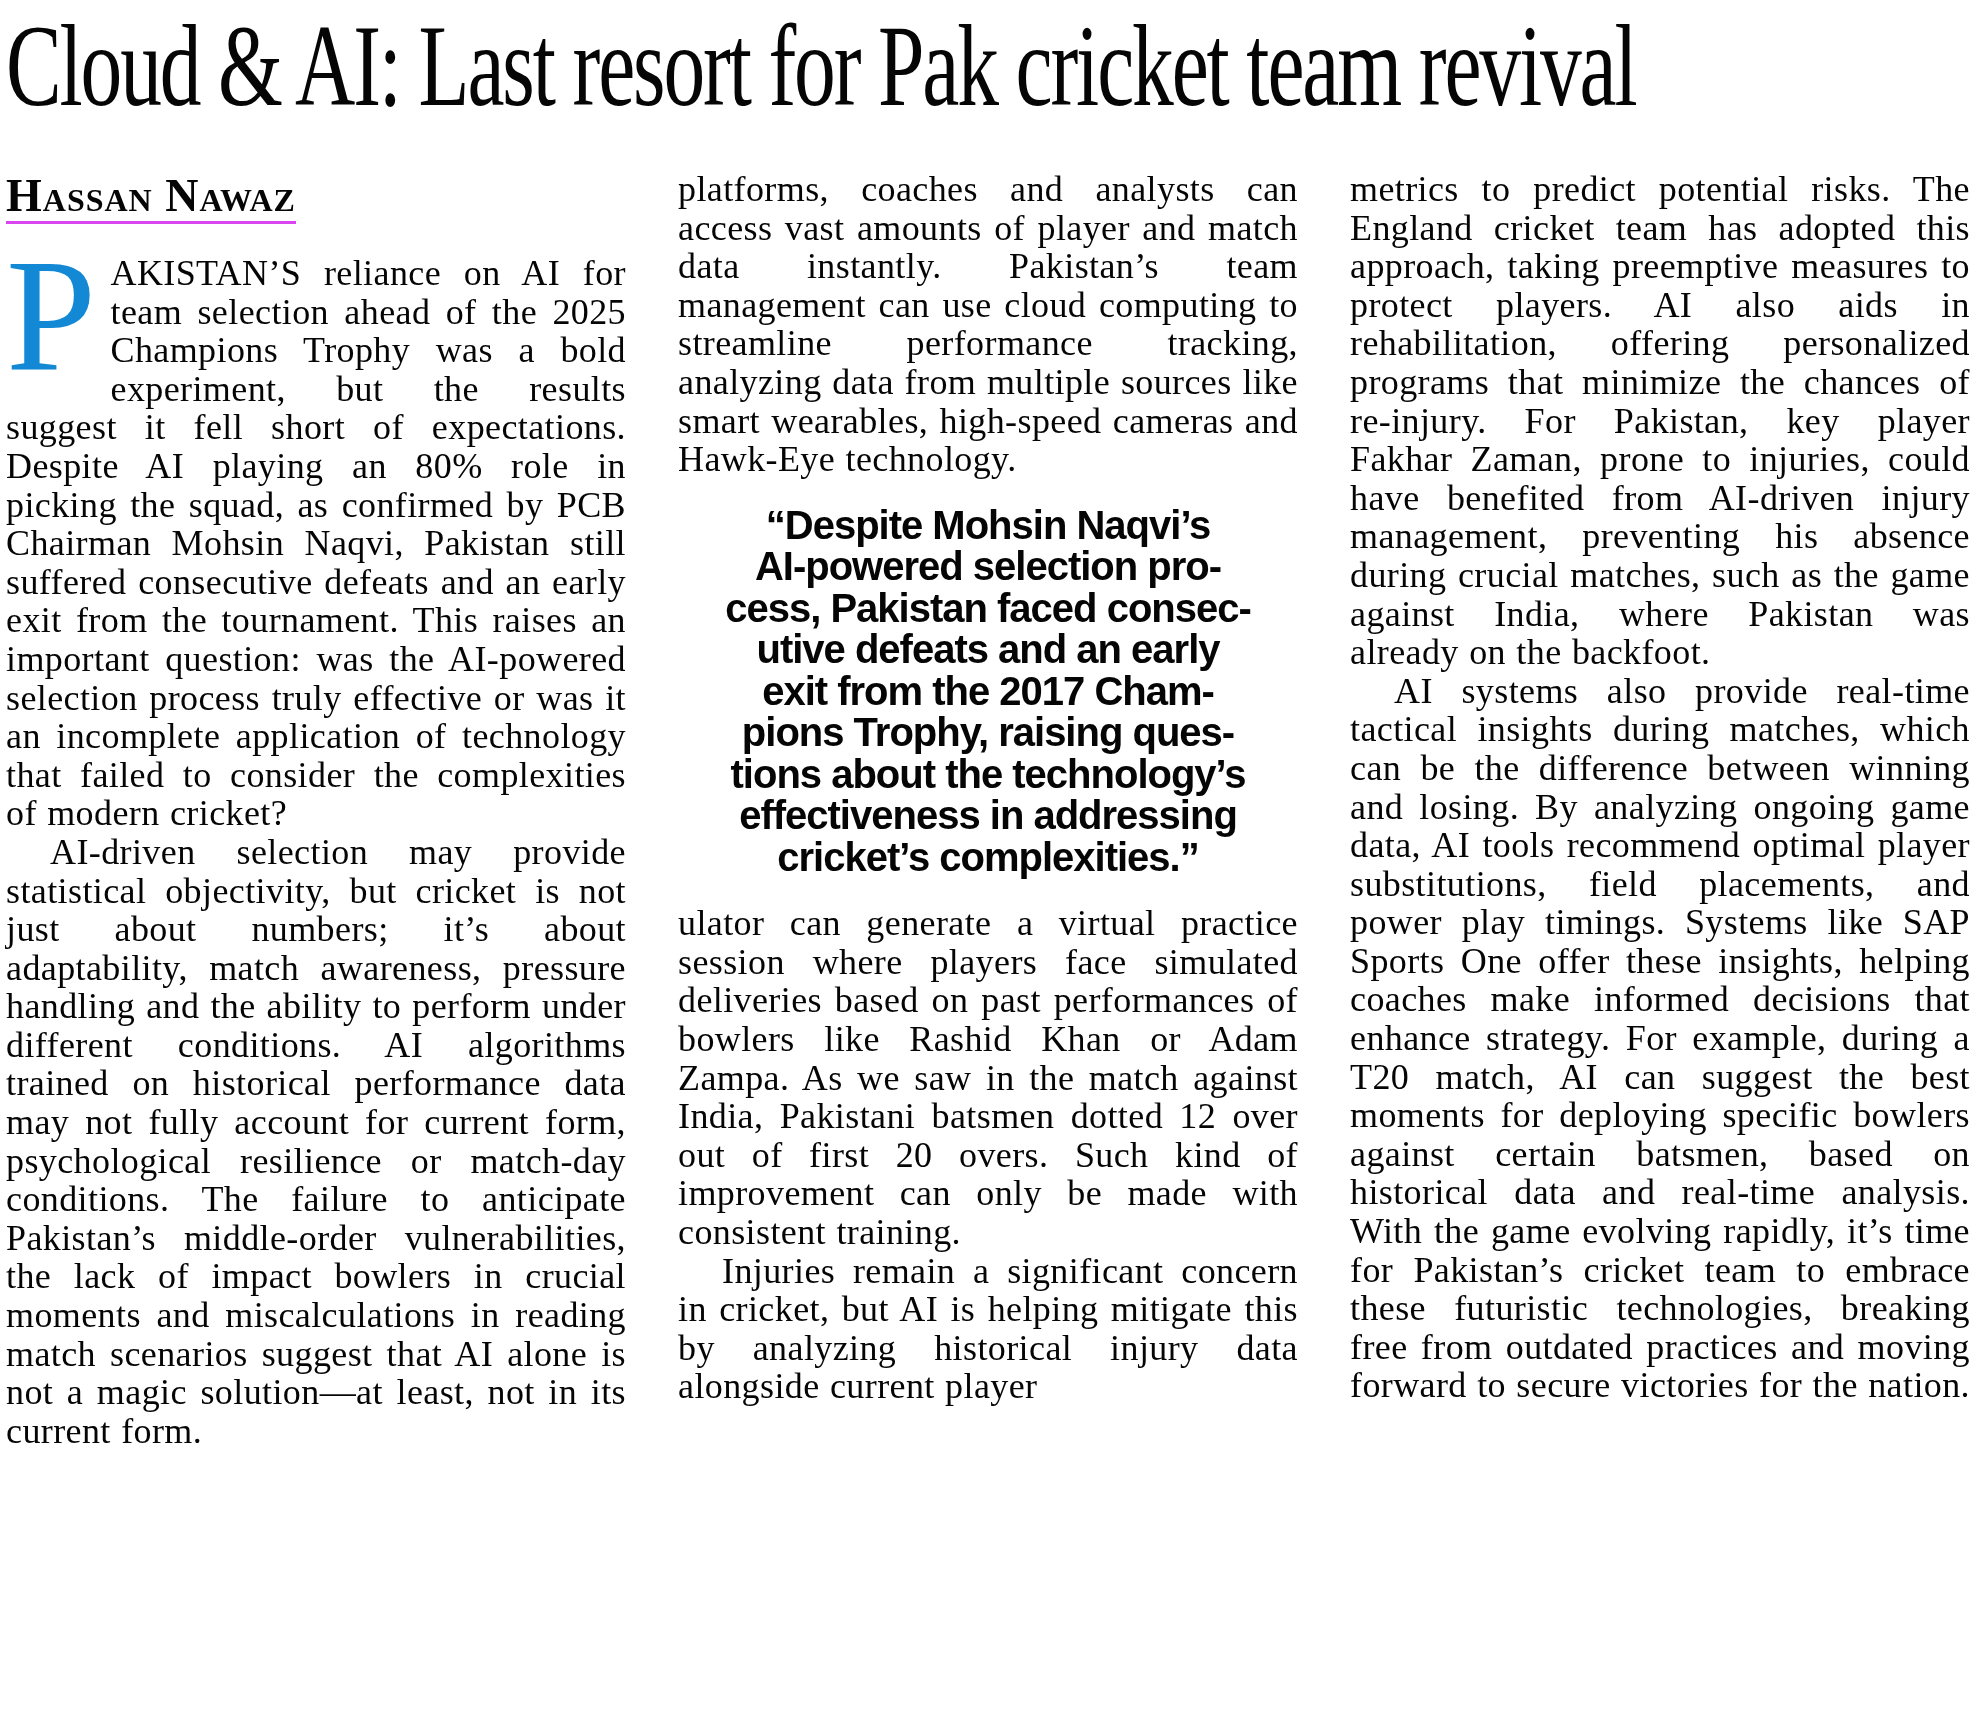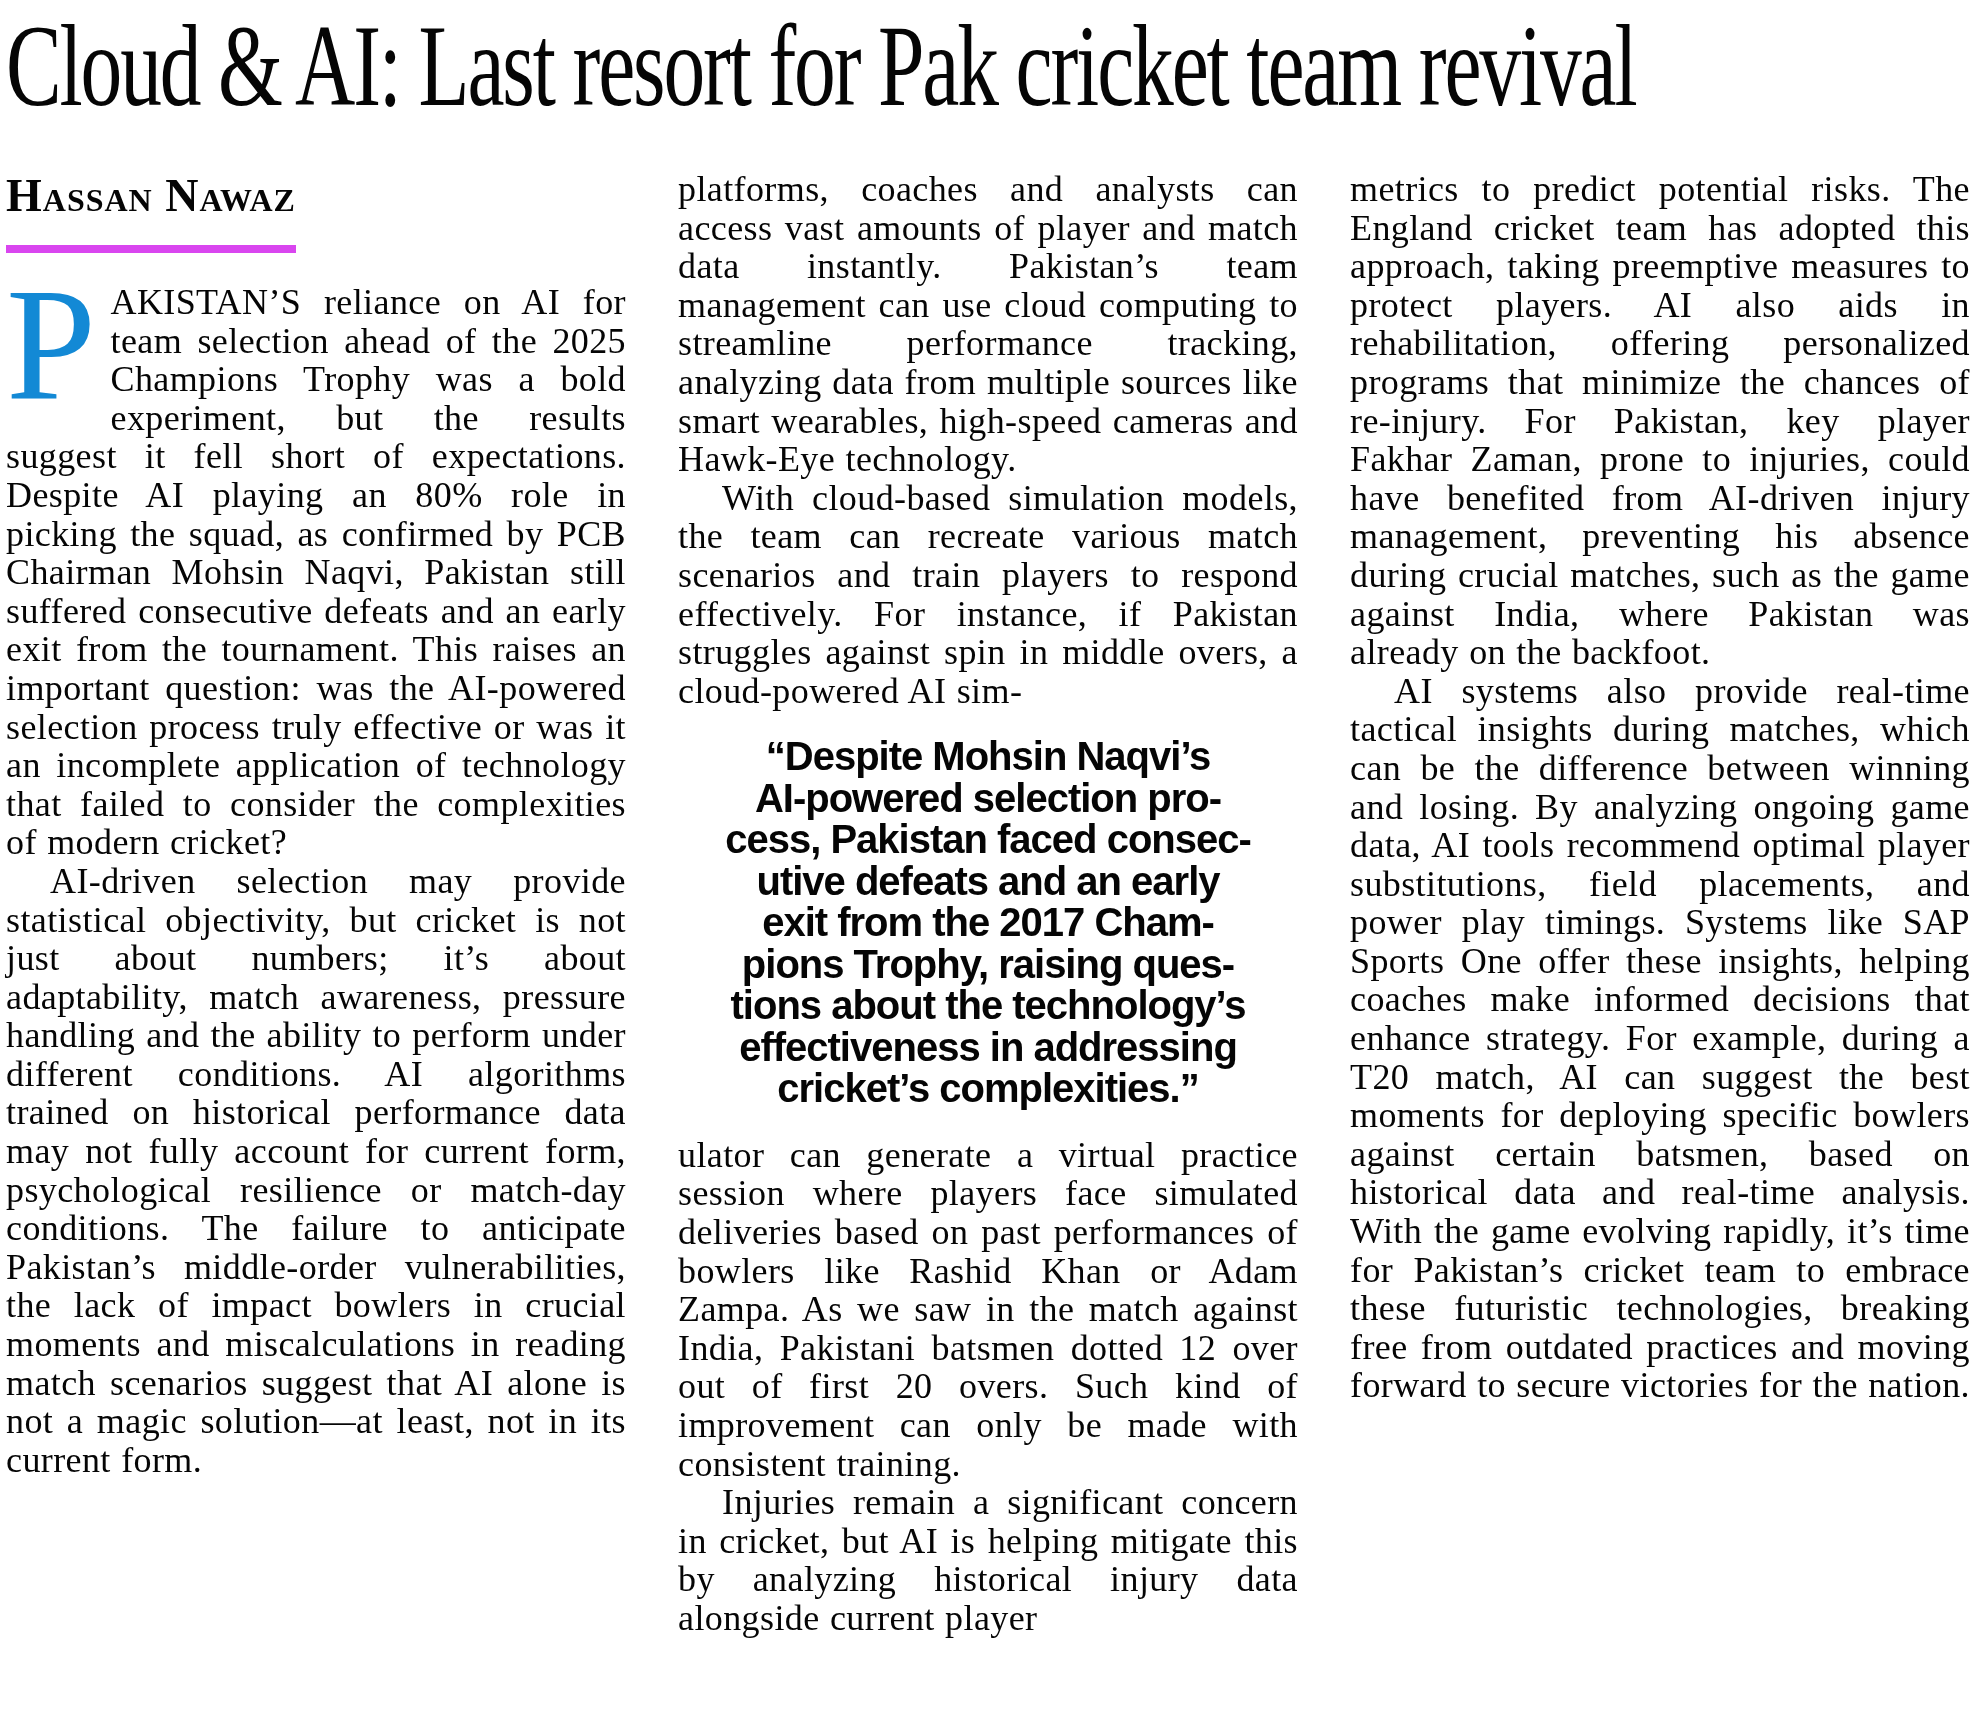--- a/index.html
+++ b/index.html
@@ -30,22 +30,22 @@
   .col { width: 620px; flex: 0 0 620px; }
 
   .byline { margin: 4px 0 30px 0; }
   .byline-name {
     display: inline-block;
     font-variant: small-caps;
     font-weight: bold;
     font-size: 46px;
     line-height: 44px;
     letter-spacing: 1px;
-    border-bottom: 8px solid #d946ef;
-    padding-bottom: 27px;
+    border-bottom: 3px solid #d946ef;
+    padding-bottom: 3px;
   }
 
   .body-text p {
     margin: 0;
     font-size: 36px;
     line-height: 38.6px;
     letter-spacing: 0.4px;
     word-spacing: 1px;
     text-align: justify;
   }
@@ -90,21 +90,20 @@
     <div class="col body-text">
       <div class="byline">
         <span class="byline-name">Hassan Nawaz</span>
       </div>
       <p><span class="drop-cap">P</span><span>AKISTAN’S reliance on AI for team selection ahead of the 2025 Champions Trophy was a bold experiment, but the results suggest it fell short of expectations. Despite AI playing an 80% role in picking the squad, as confirmed by PCB Chairman Mohsin Naqvi, Pakistan still suffered consecutive defeats and an early exit from the tournament. This raises an important question: was the AI-powered selection process truly effective or was it an incomplete application of technology that failed to consider the complexities of modern cricket?</span></p>
       <p class="indent">AI-driven selection may provide statistical objectivity, but cricket is not just about numbers; it’s about adaptability, match awareness, pressure handling and the ability to perform under different conditions. AI algorithms trained on historical performance data may not fully account for current form, psychological resilience or match-day conditions. The failure to anticipate Pakistan’s middle-order vulnerabilities, the lack of impact bowlers in crucial moments and miscalculations in reading match scenarios suggest that AI alone is not a magic solution—at least, not in its current form.</p>
     </div>
 
     <div class="col body-text">
       <p>platforms, coaches and analysts can access vast amounts of player and match data instantly. Pakistan’s team management can use cloud computing to streamline performance tracking, analyzing data from multiple sources like smart wearables, high-speed cameras and Hawk-Eye technology.</p>
-      <p class="indent">With cloud-based simulation models, the team can recreate various match scenarios and train players to respond effectively. For instance, if Pakistan struggles against spin in middle overs, a cloud-powered AI sim-</p>
       <div class="pull-quote">“Despite Mohsin Naqvi’s
 AI-powered selection pro-
 cess, Pakistan faced consec-
 utive defeats and an early
 exit from the 2017 Cham-
 pions Trophy, raising ques-
 tions about the technology’s
 effectiveness in addressing
 cricket’s complexities.”</div>
       <p>ulator can generate a virtual practice session where players face simulated deliveries based on past performances of bowlers like Rashid Khan or Adam Zampa. As we saw in the match against India, Pakistani batsmen dotted 12 over out of first 20 overs. Such kind of improvement can only be made with consistent training.</p>

